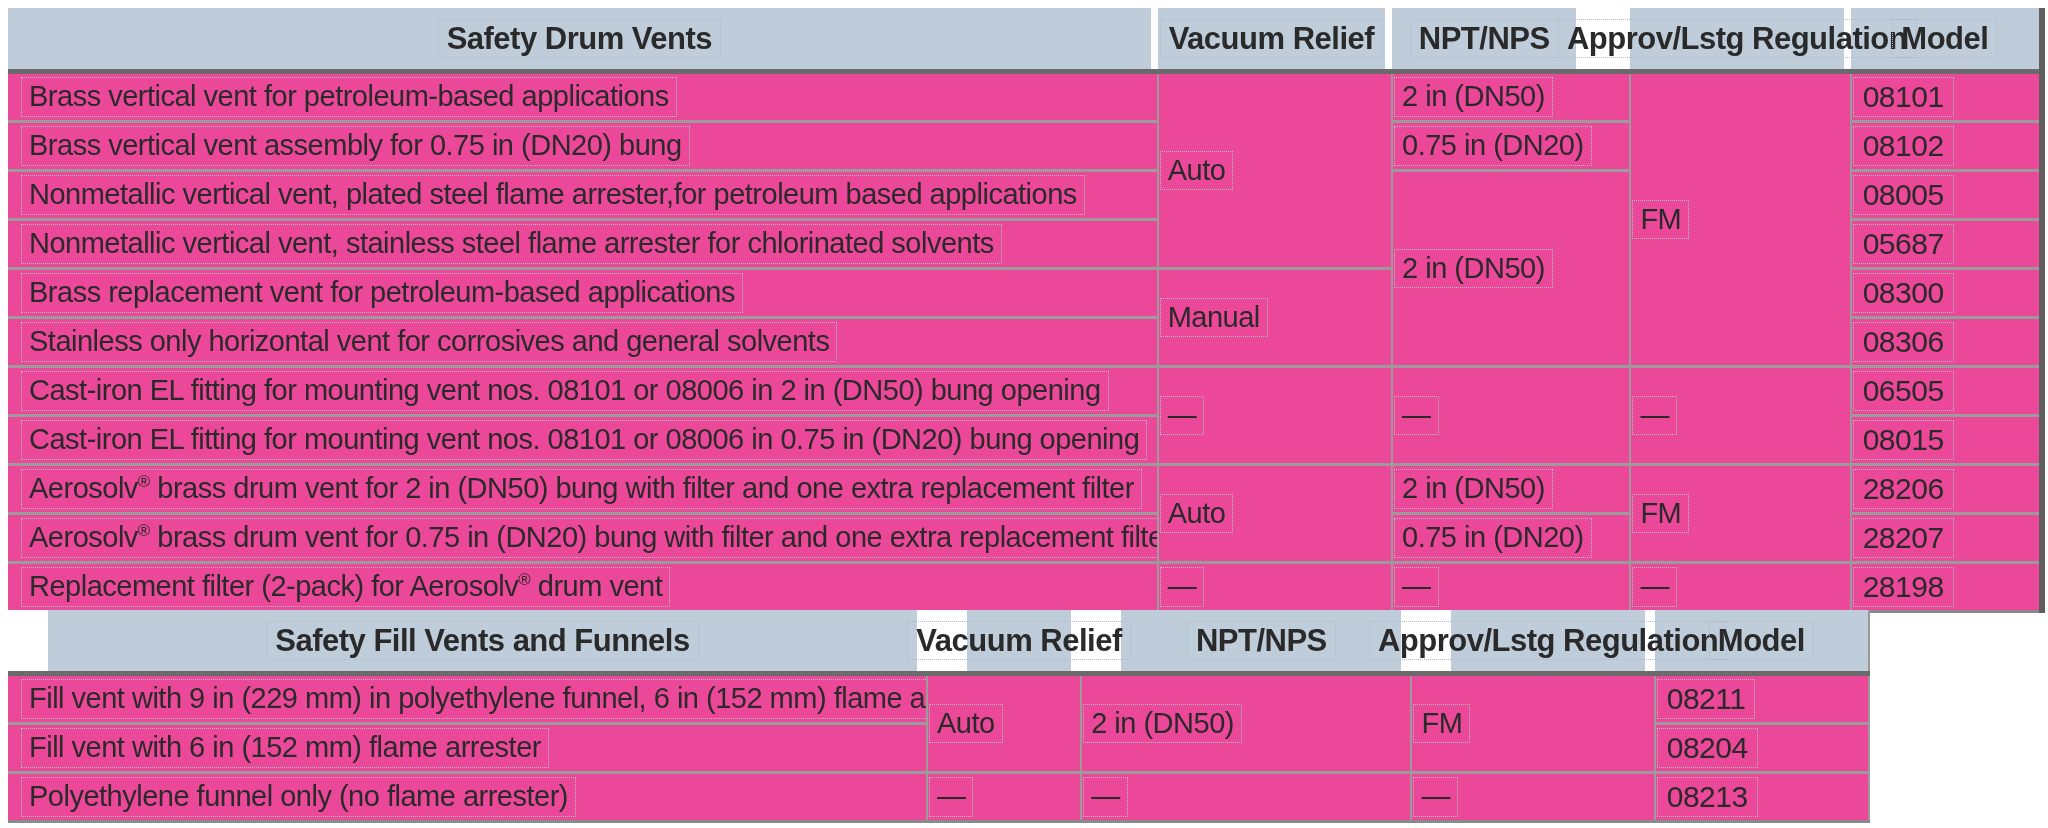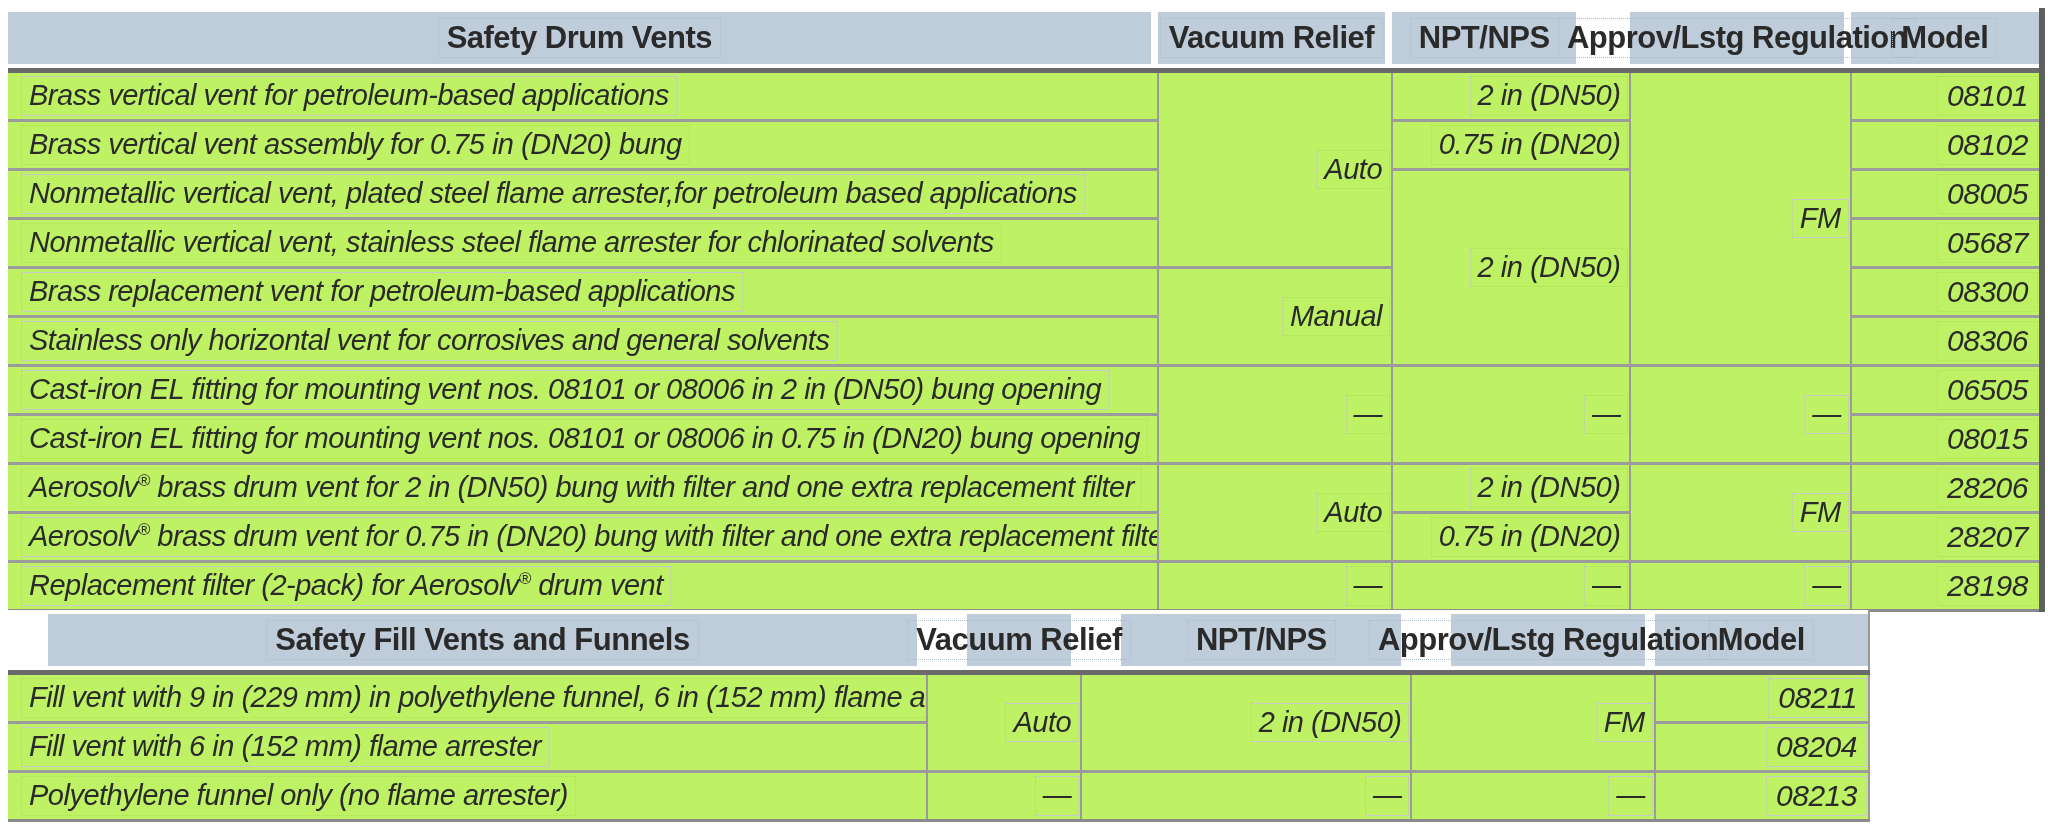--- a/index.html
+++ b/index.html
@@ -7,31 +7,31 @@
     width:2048px;height:828px;position:relative;overflow:hidden;
     font-family:"Liberation Sans","DejaVu Sans",sans-serif;
     color:#2a2a2a;letter-spacing:-0.5px;
   }
   table{border-collapse:collapse;table-layout:fixed;position:absolute;background:#fff;}
   #drum-table{left:8px;top:8px;width:2037px;border-right:6px solid #5f5f5f;border-bottom:3px solid #8a8a8a;}
   #fill-table{left:8px;top:610px;width:1862px;border-right:2px solid #999;border-bottom:3px solid #8a8a8a;}
 
   th{padding:0;border:none;border-bottom:5px solid #6a6a6a;background:#fff;height:60px;
      font-size:31px;font-weight:bold;vertical-align:middle;}
-  .hcell{height:52px;background:#bfcddb;display:flex;align-items:center;justify-content:center;
+  .hcell{height:61px;background:#bfcddb;display:flex;align-items:center;justify-content:center;
          white-space:pre-line;text-align:center;line-height:1.05;}
   
   th.g7{padding-right:7px;}
   th.g10{padding-right:10px;padding-left:40px;}
   th.g54{padding-right:54px;}
 
   td{border:2px solid #9b9b9b;border-top-width:3px;height:44px;vertical-align:middle;
-     font-size:29px;background:#bef264;overflow:hidden;font-style:italic;}
+     font-size:29px;background:#ec4899;overflow:hidden;}
   td.desc{border-left:none;text-align:left;}
-  td.ctr{text-align:right;}
+  td.ctr{text-align:left;}
   #drum-table td.model{border-right:none;}
   #fill-table td.model{border-right:none;}
 
   
   .ct{display:inline-block;border:1px dotted #c0c0c0;padding:2px 7px;white-space:nowrap;line-height:1.15;}
   td.desc .ct{margin-left:12px;}
   .hcell .ct{border:1px dotted #aebccb;padding:1px 8px;}
   td.model .ct{font-size:30px;padding:2px 9px;}
   sup{font-size:58%;vertical-align:super;line-height:0;}
 </style>

